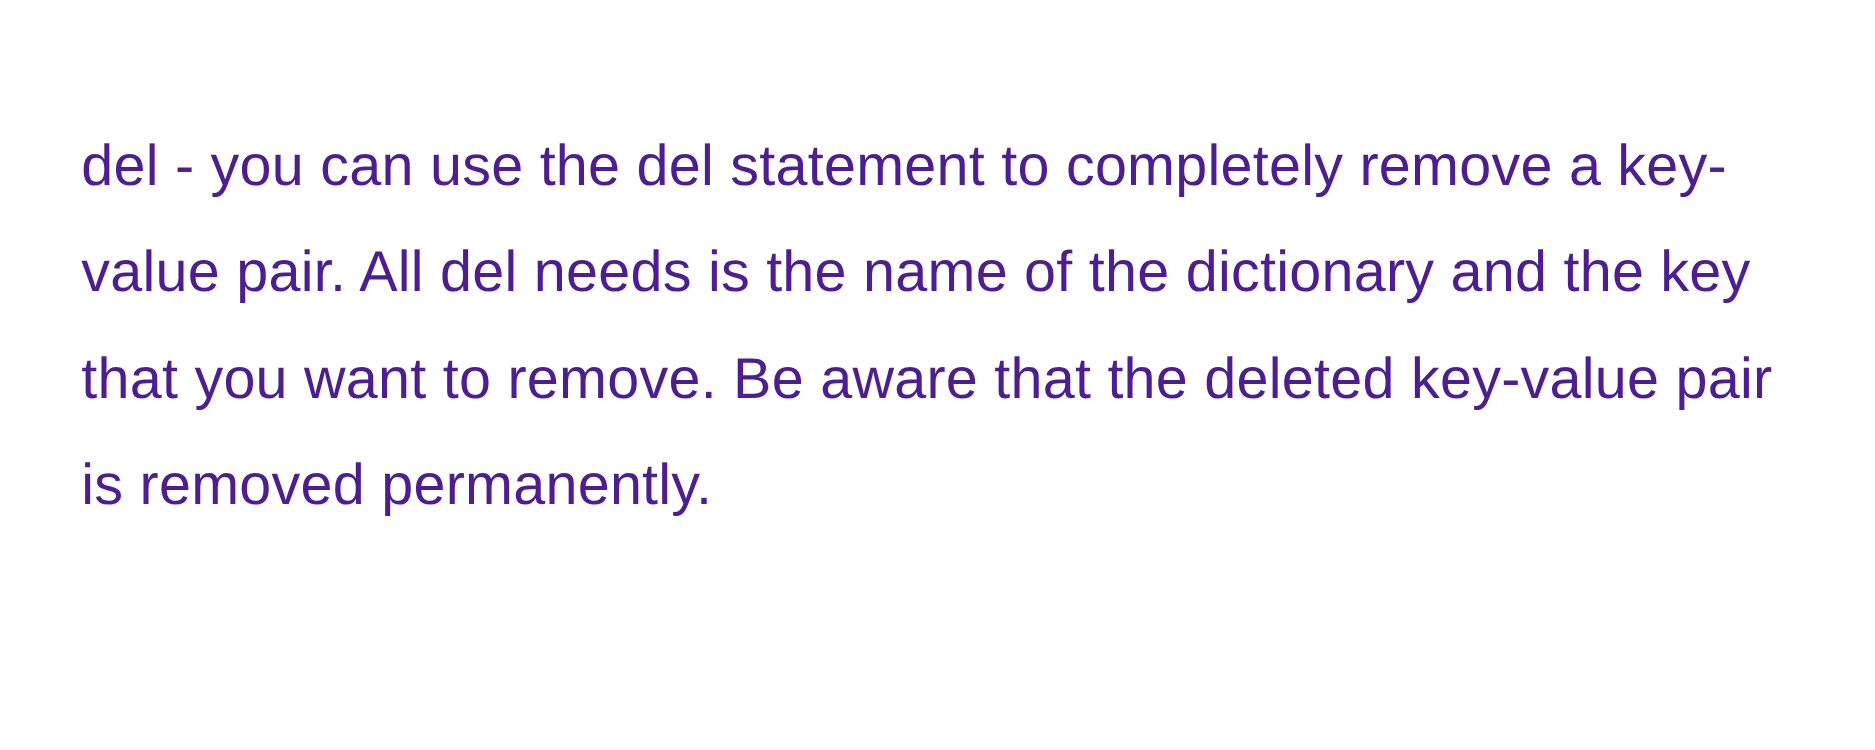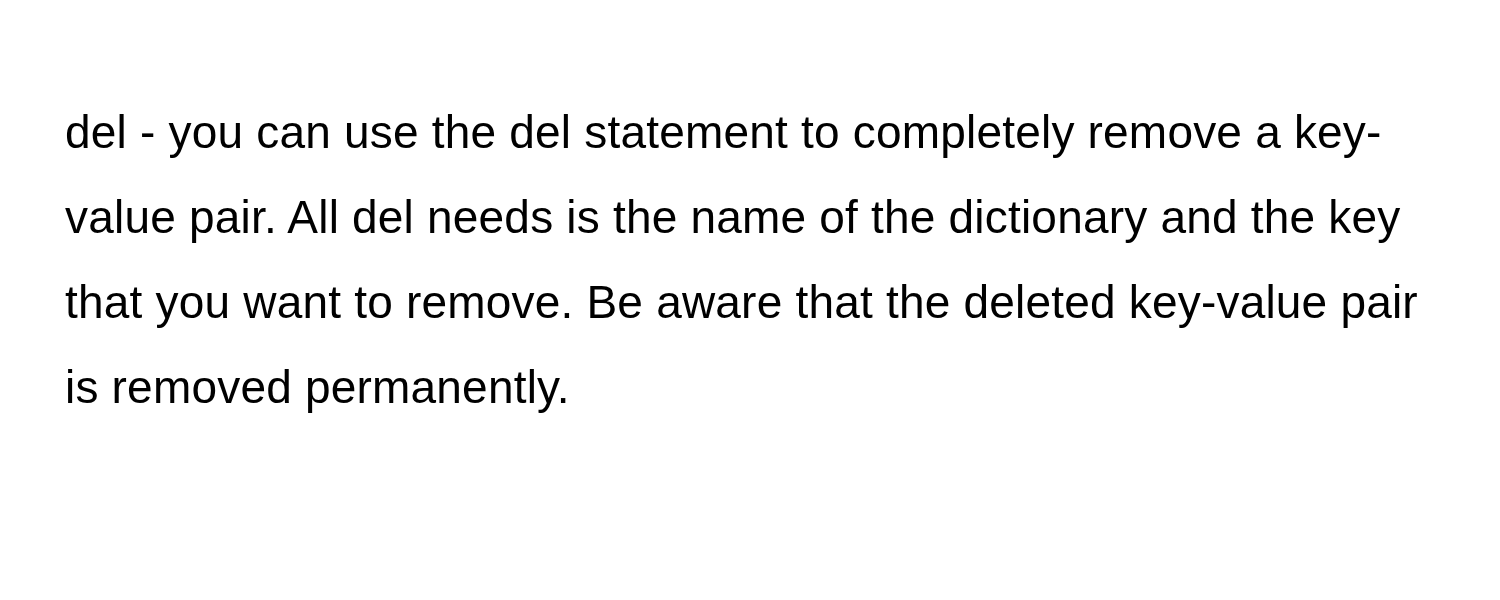--- a/index.html
+++ b/index.html
@@ -11,21 +11,21 @@
       width: 1500px;
       height: 600px;
       background: #ffffff;
       font-family: -apple-system, BlinkMacSystemFont, "Segoe UI", Helvetica, Arial, sans-serif;
       padding: 90px 65px 90px 65px;
       overflow: hidden;
     }
     .definition-text {
       font-size: 46px;
       line-height: 1.85;
-      color: #000000;
+      color: #4c1d95;
       font-weight: 400;
       letter-spacing: 0.2px;
     }
   </style>
 </head>
 <body>
 
 <p class="definition-text">del - you can use the del statement to completely remove a key-value pair. All del needs is the name of the dictionary and the key that you want to remove. Be aware that the deleted key-value pair is removed permanently.</p>
 
 </body></html>

